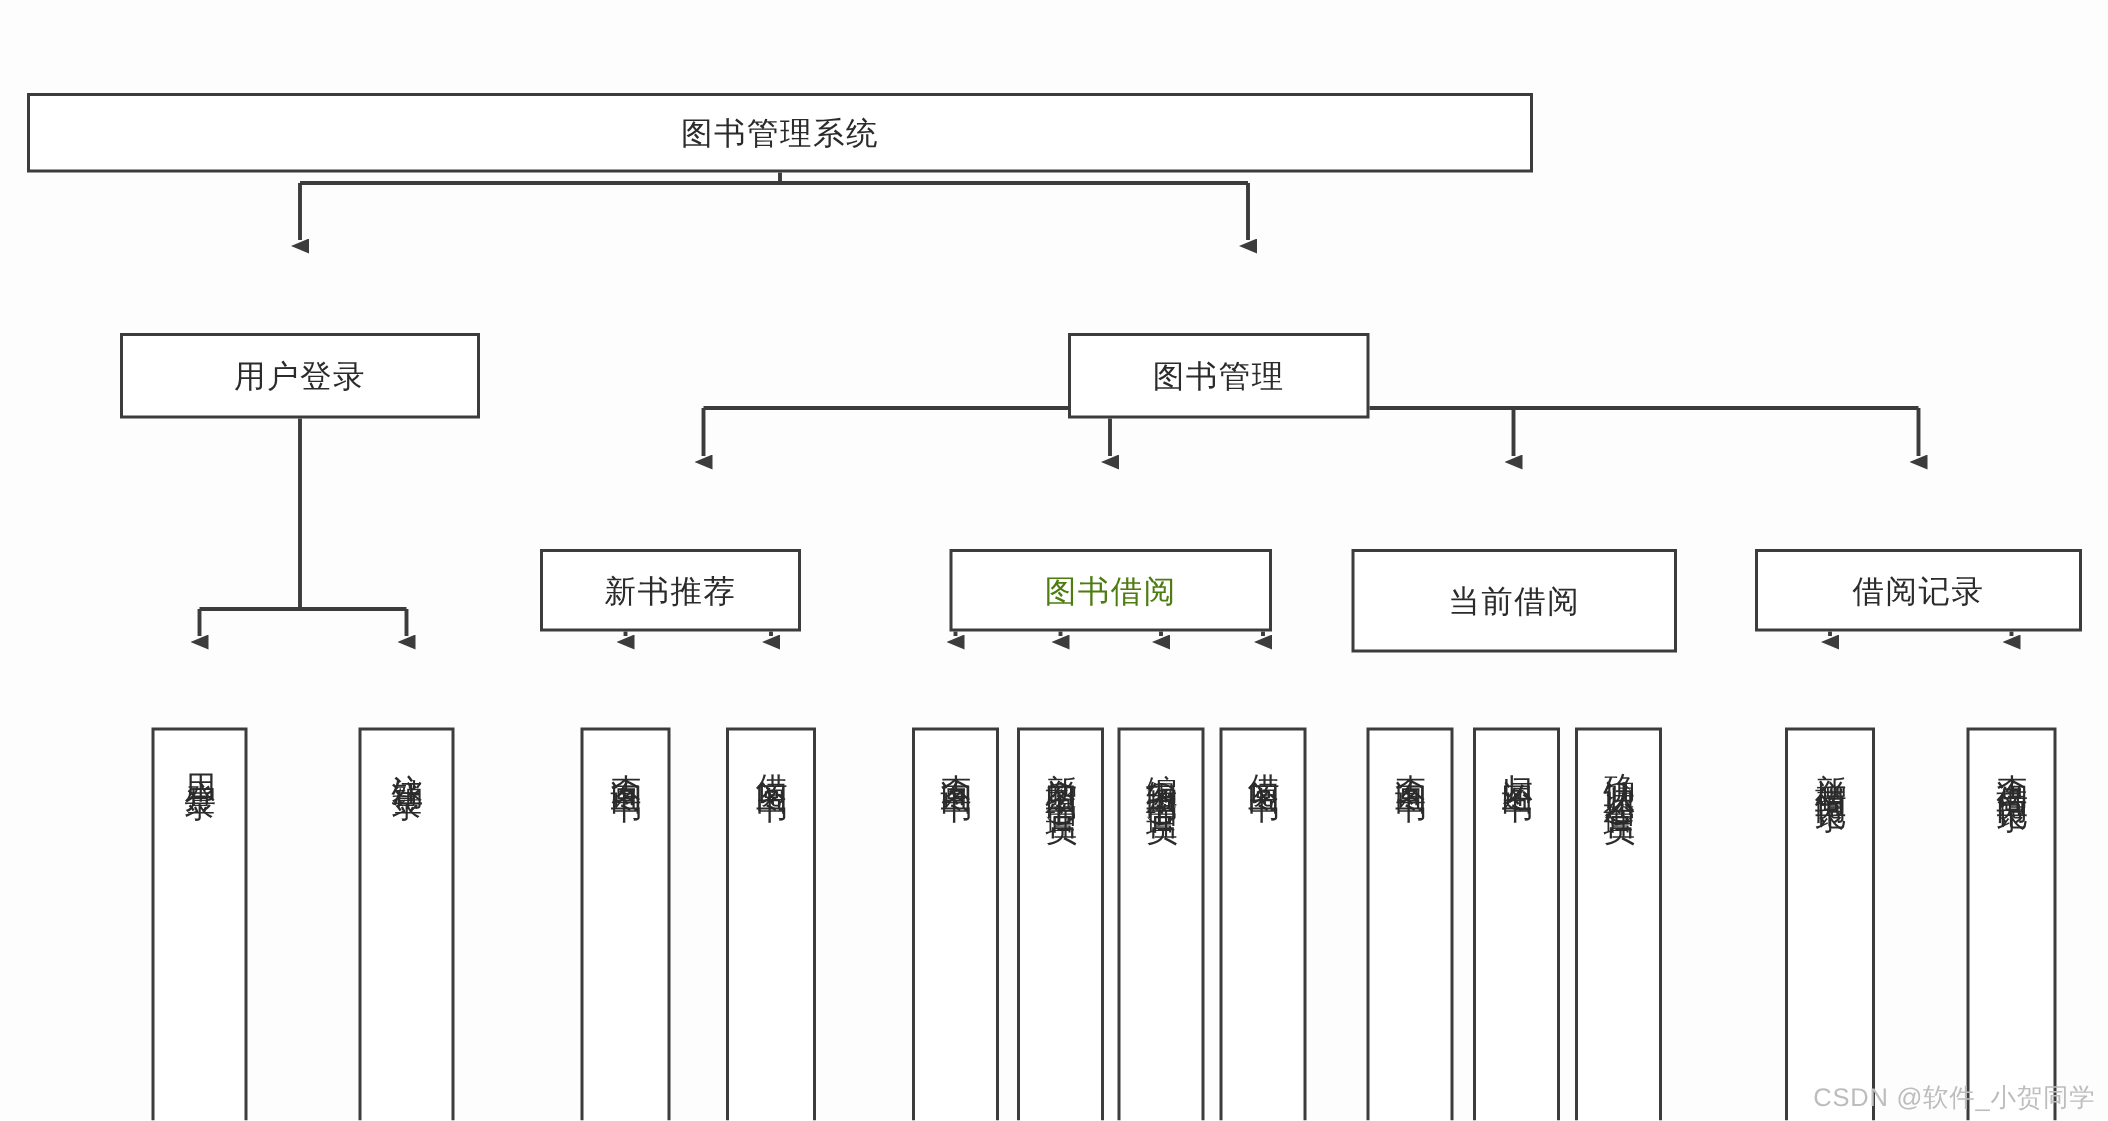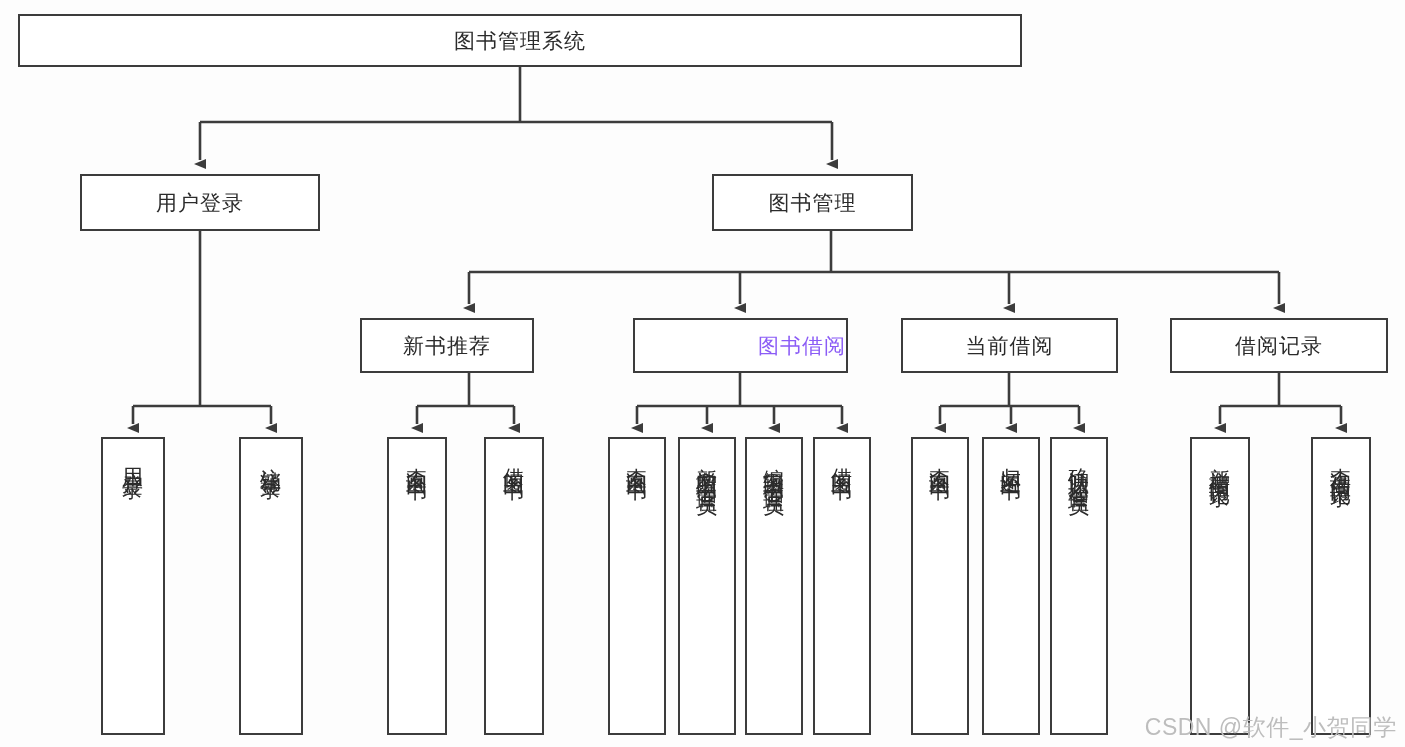--- a/index.html
+++ b/index.html
@@ -27,20 +27,21 @@
   }
   .node {
     position: absolute;
     box-sizing: border-box;
     background: #ffffff;
     border: 2px solid #3c3c3c;
     display: flex;
     align-items: center;
     justify-content: center;
     color: #2b2b2b;
+    margin-top: 48px;
   }
   .node.horiz {
     font-size: 21px;
     letter-spacing: 1px;
   }
   .node.vert {
     font-size: 21px;
     align-items: flex-start;
     padding-top: 12px;
   }
@@ -51,21 +52,21 @@
     line-height: 1;
     white-space: nowrap;
   }
   .node .htext {
     white-space: nowrap;
   }
   #watermark {
     position: absolute;
     right: 8px;
     bottom: 4px;
-    font-size: 23px;
+    font-size: 17px;
     color: #bdbdbd;
     white-space: nowrap;
     letter-spacing: 0.5px;
   }
 </style>
 </head>
 <body>
 
 <div id="canvas" style="background: rgb(253, 253, 253);">
 
@@ -127,24 +128,24 @@
   <div class="node horiz" id="n-l2-0" style="left: 80px; top: 174px; width: 240px; height: 57px; border-color: rgb(60, 60, 60); background: rgb(255, 255, 255); color: rgb(43, 43, 43);">
     <span class="htext">用户登录</span>
   </div>
   <div class="node horiz" id="n-l2-1" style="left: 712px; top: 174px; width: 201px; height: 57px; border-color: rgb(60, 60, 60); background: rgb(255, 255, 255); color: rgb(43, 43, 43);">
     <span class="htext">图书管理</span>
   </div>
 
   <div class="node horiz" id="n-l3-0" style="left: 360px; top: 318px; width: 174px; height: 55px; border-color: rgb(60, 60, 60); background: rgb(255, 255, 255); color: rgb(43, 43, 43);">
     <span class="htext">新书推荐</span>
   </div>
-  <div class="node horiz" id="n-l3-1" style="left: 633px; top: 318px; width: 215px; height: 55px; border-color: rgb(60, 60, 60); background: rgb(255, 255, 255); color: #8b5cf6; justify-content: flex-end;">
+  <div class="node horiz" id="n-l3-1" style="left: 633px; top: 318px; width: 215px; height: 55px; border-color: rgb(60, 60, 60); background: rgb(255, 255, 255); color: #4d7c0f;">
     <span class="htext">图书借阅</span>
   </div>
-  <div class="node horiz" id="n-l3-2" style="left: 901px; top: 318px; width: 217px; height: 55px; border-color: rgb(60, 60, 60); background: rgb(255, 255, 255); color: rgb(43, 43, 43);">
+  <div class="node horiz" id="n-l3-2" style="left: 901px; top: 318px; width: 217px; height: 69px; border-color: rgb(60, 60, 60); background: rgb(255, 255, 255); color: rgb(43, 43, 43);">
     <span class="htext">当前借阅</span>
   </div>
   <div class="node horiz" id="n-l3-3" style="left: 1170px; top: 318px; width: 218px; height: 55px; border-color: rgb(60, 60, 60); background: rgb(255, 255, 255); color: rgb(43, 43, 43); font-family: Liberation Mono, monospace;">
     <span class="htext">借阅记录</span>
   </div>
 
   <div class="node vert" id="n-leaf-0" style="left: 101px; top: 437px; width: 64px; height: 298px; border-color: rgb(60, 60, 60); background: rgb(255, 255, 255); color: rgb(43, 43, 43);">
     <span class="vtext">用户登录</span>
   </div>
   <div class="node vert" id="n-leaf-1" style="left: 239px; top: 437px; width: 64px; height: 298px; border-color: rgb(60, 60, 60); background: rgb(255, 255, 255); color: rgb(43, 43, 43);">

